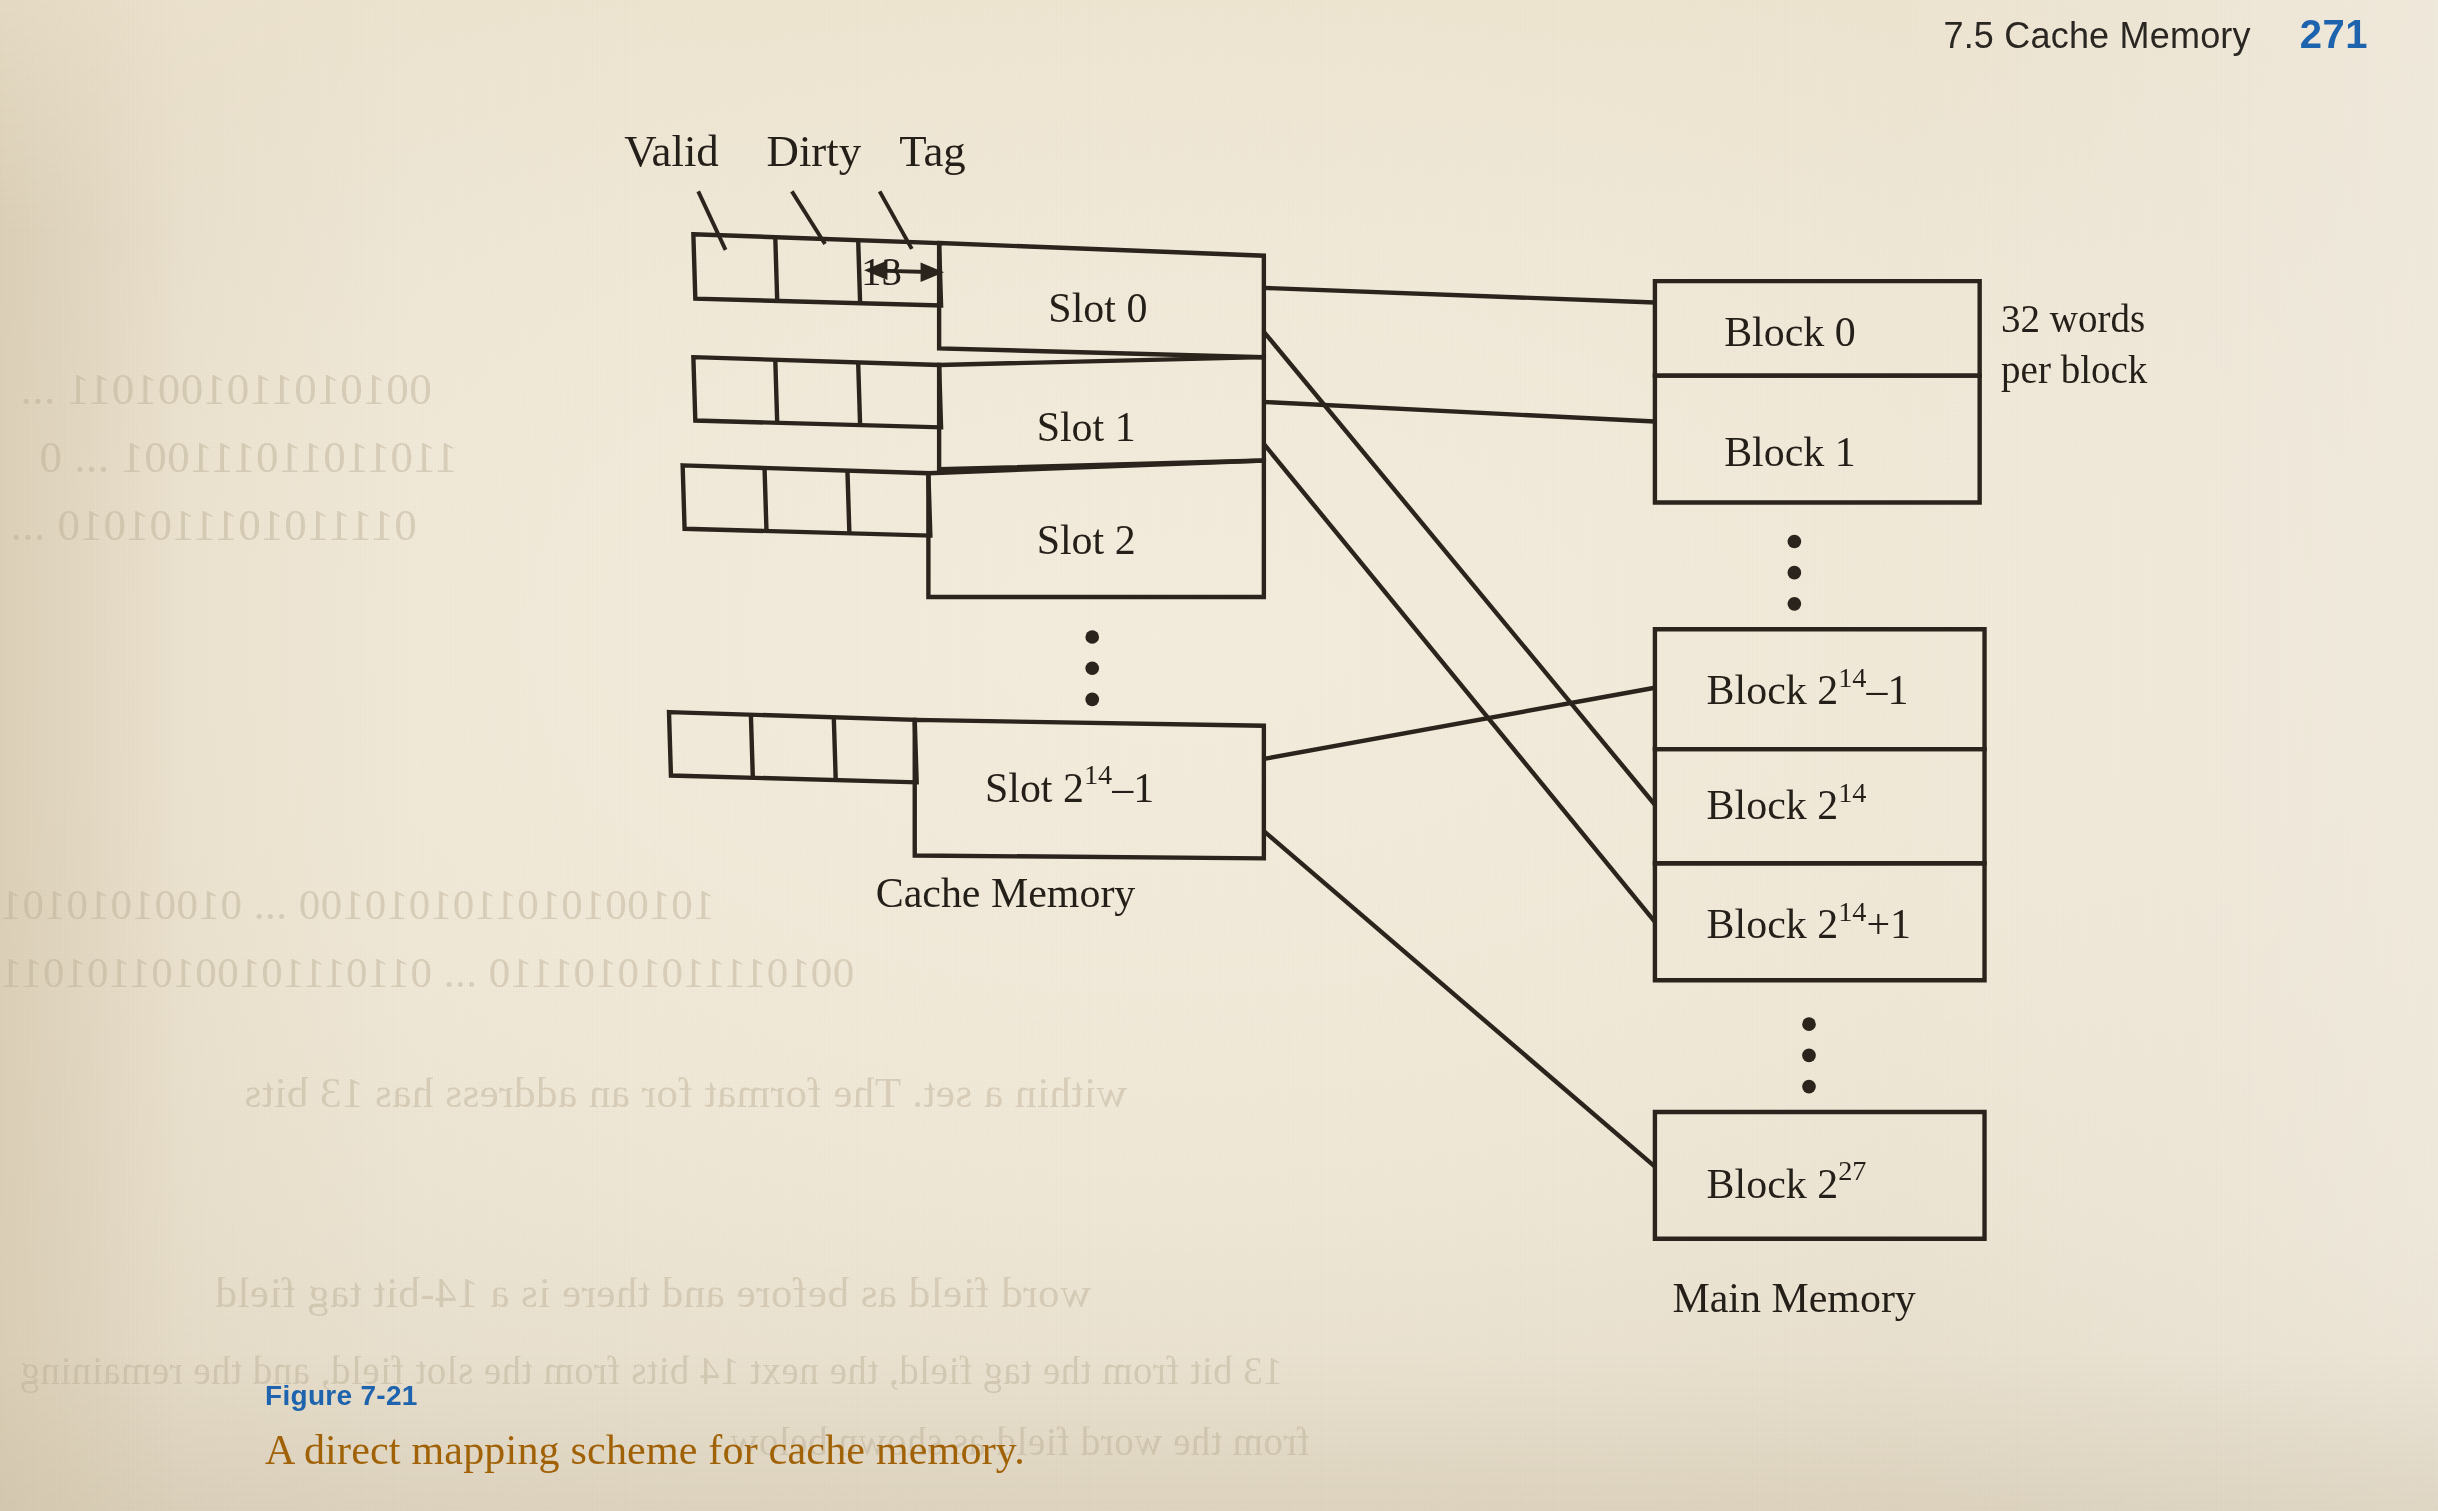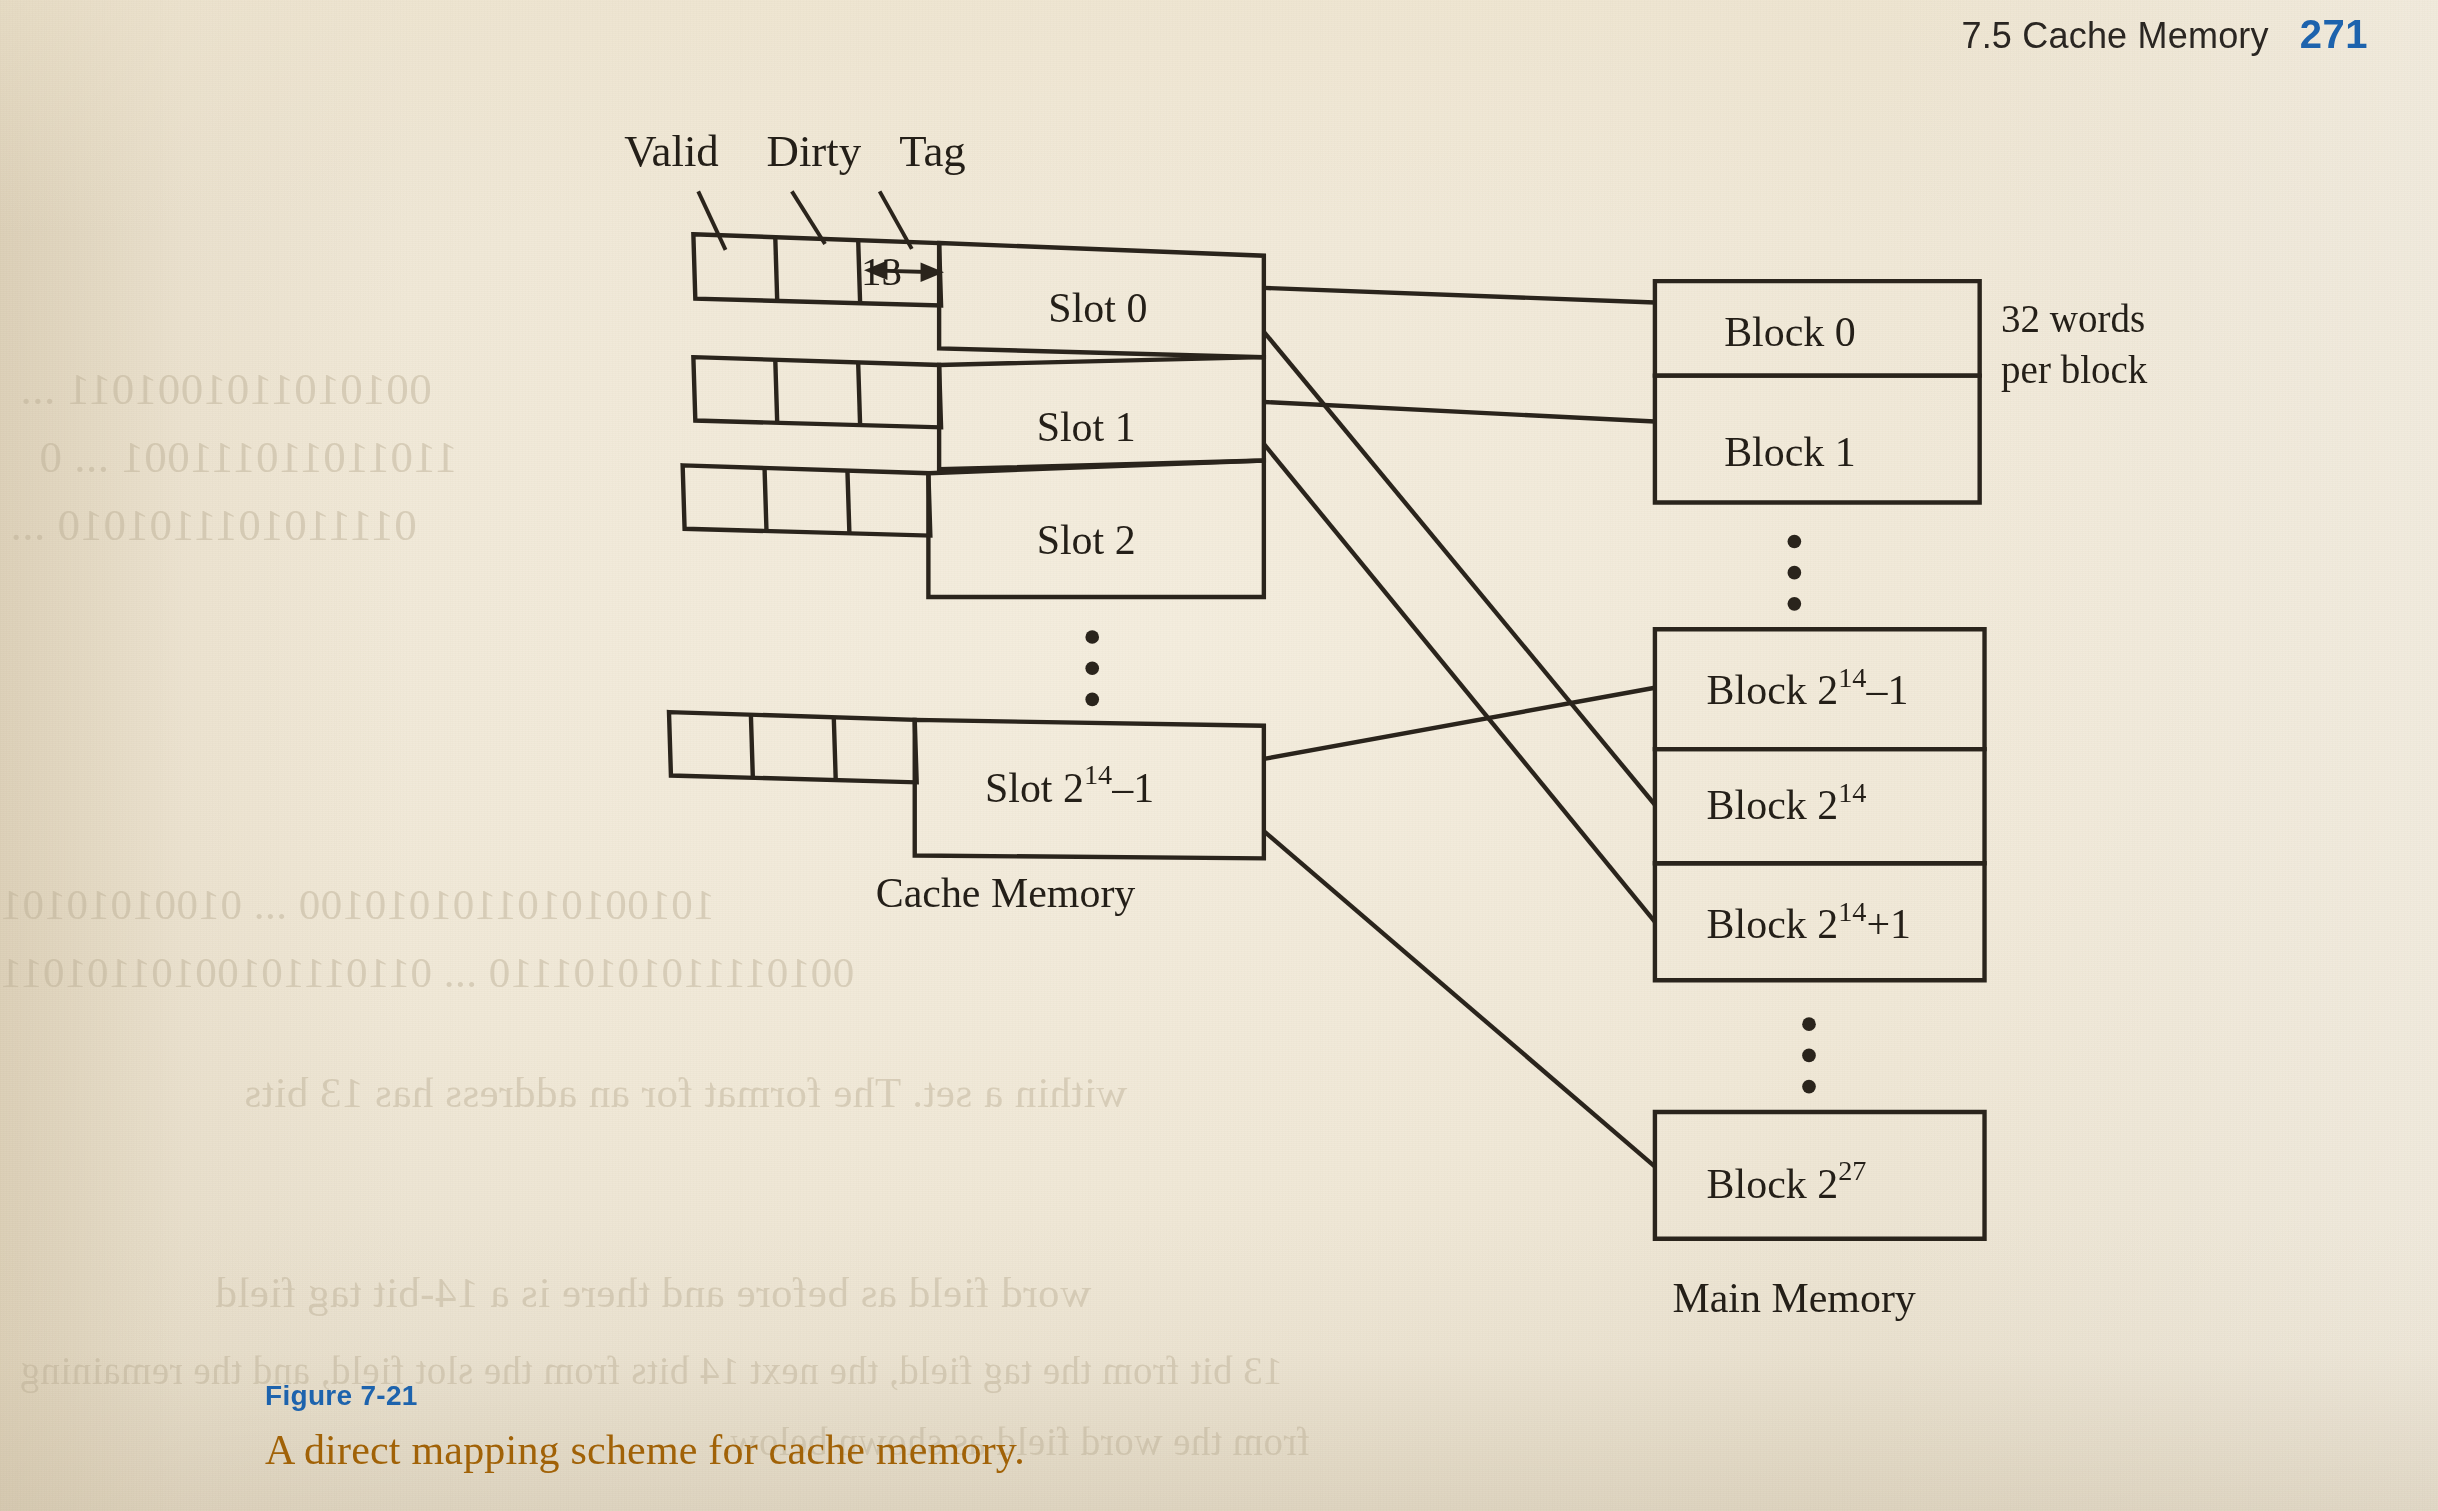--- a/index.html
+++ b/index.html
@@ -77,20 +77,21 @@
   .running-head .chapter-title {
     font-size: 36px;
     color: #2a2622;
     letter-spacing: 0.2px;
   }
   .running-head .page-number {
     font-size: 40px;
     font-weight: bold;
     color: #1d63ad;
     letter-spacing: 0.5px;
+    margin-left: 18px;
   }
 
   
   svg.figure {
     position: absolute;
     left: 0; top: 0;
     width: 2438px;
     height: 1512px;
   }
   svg.figure text {

